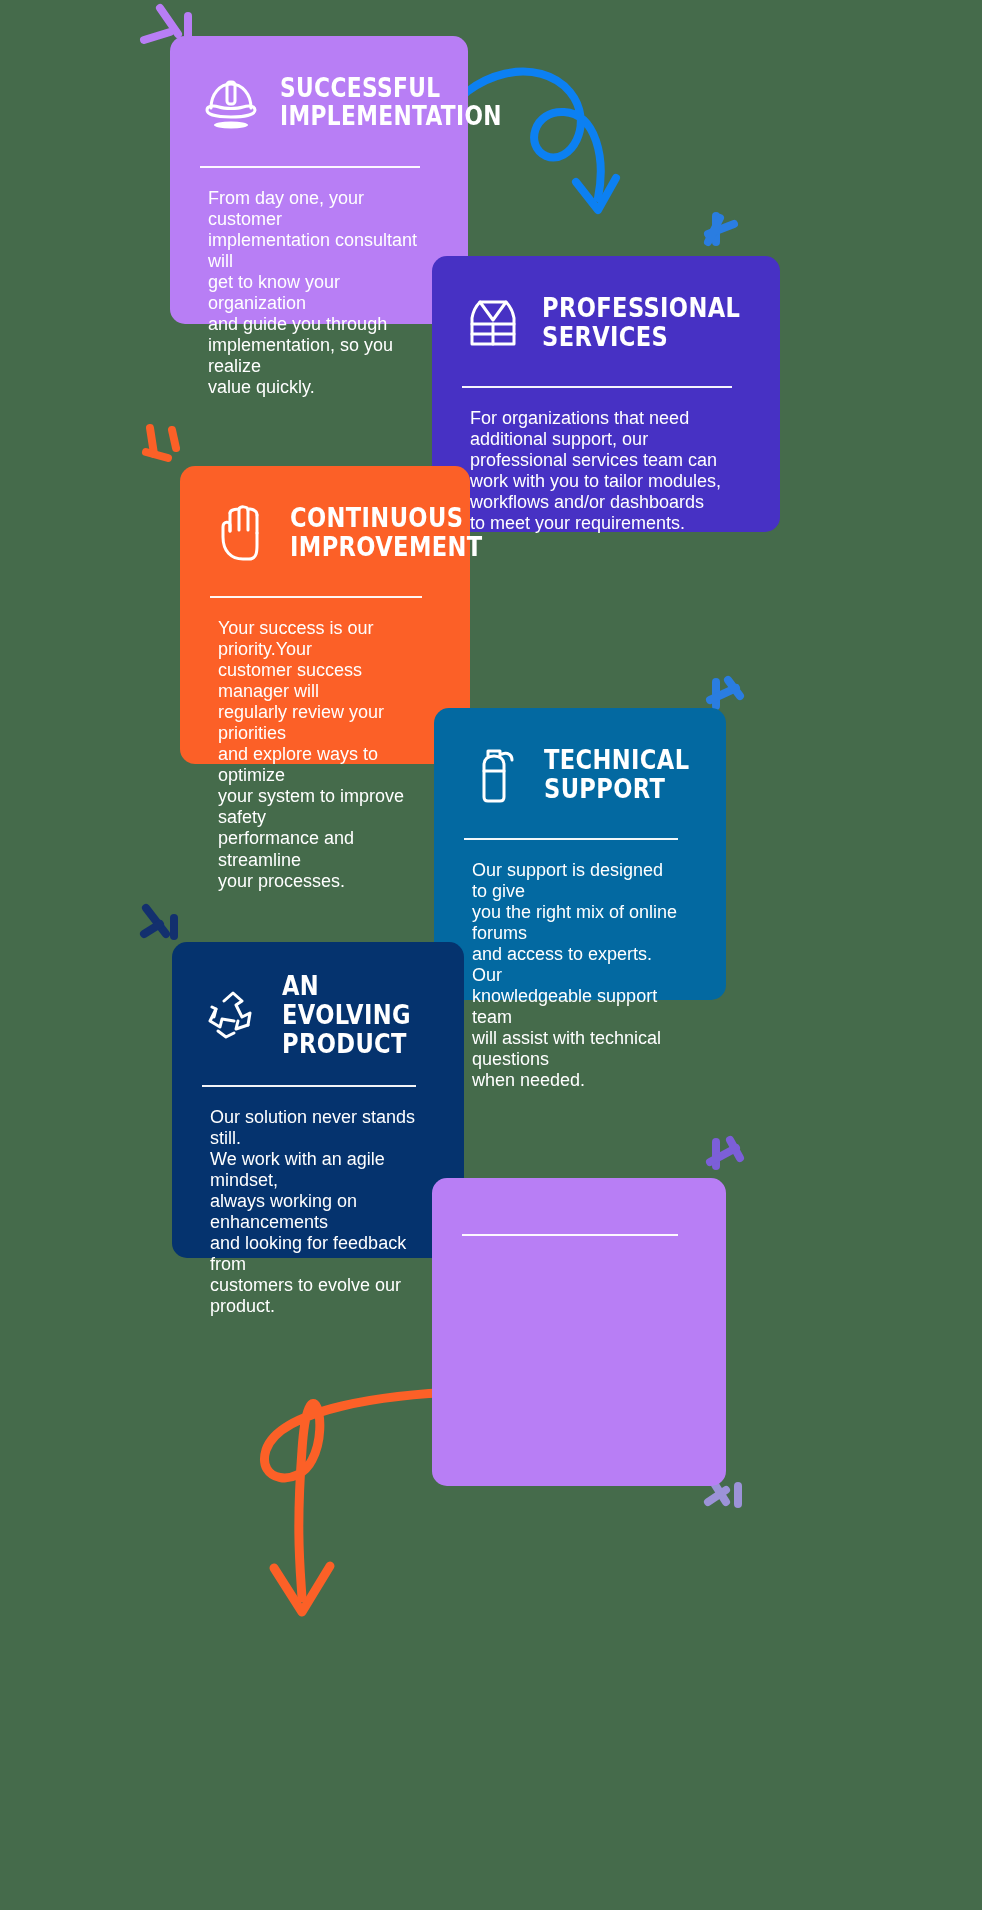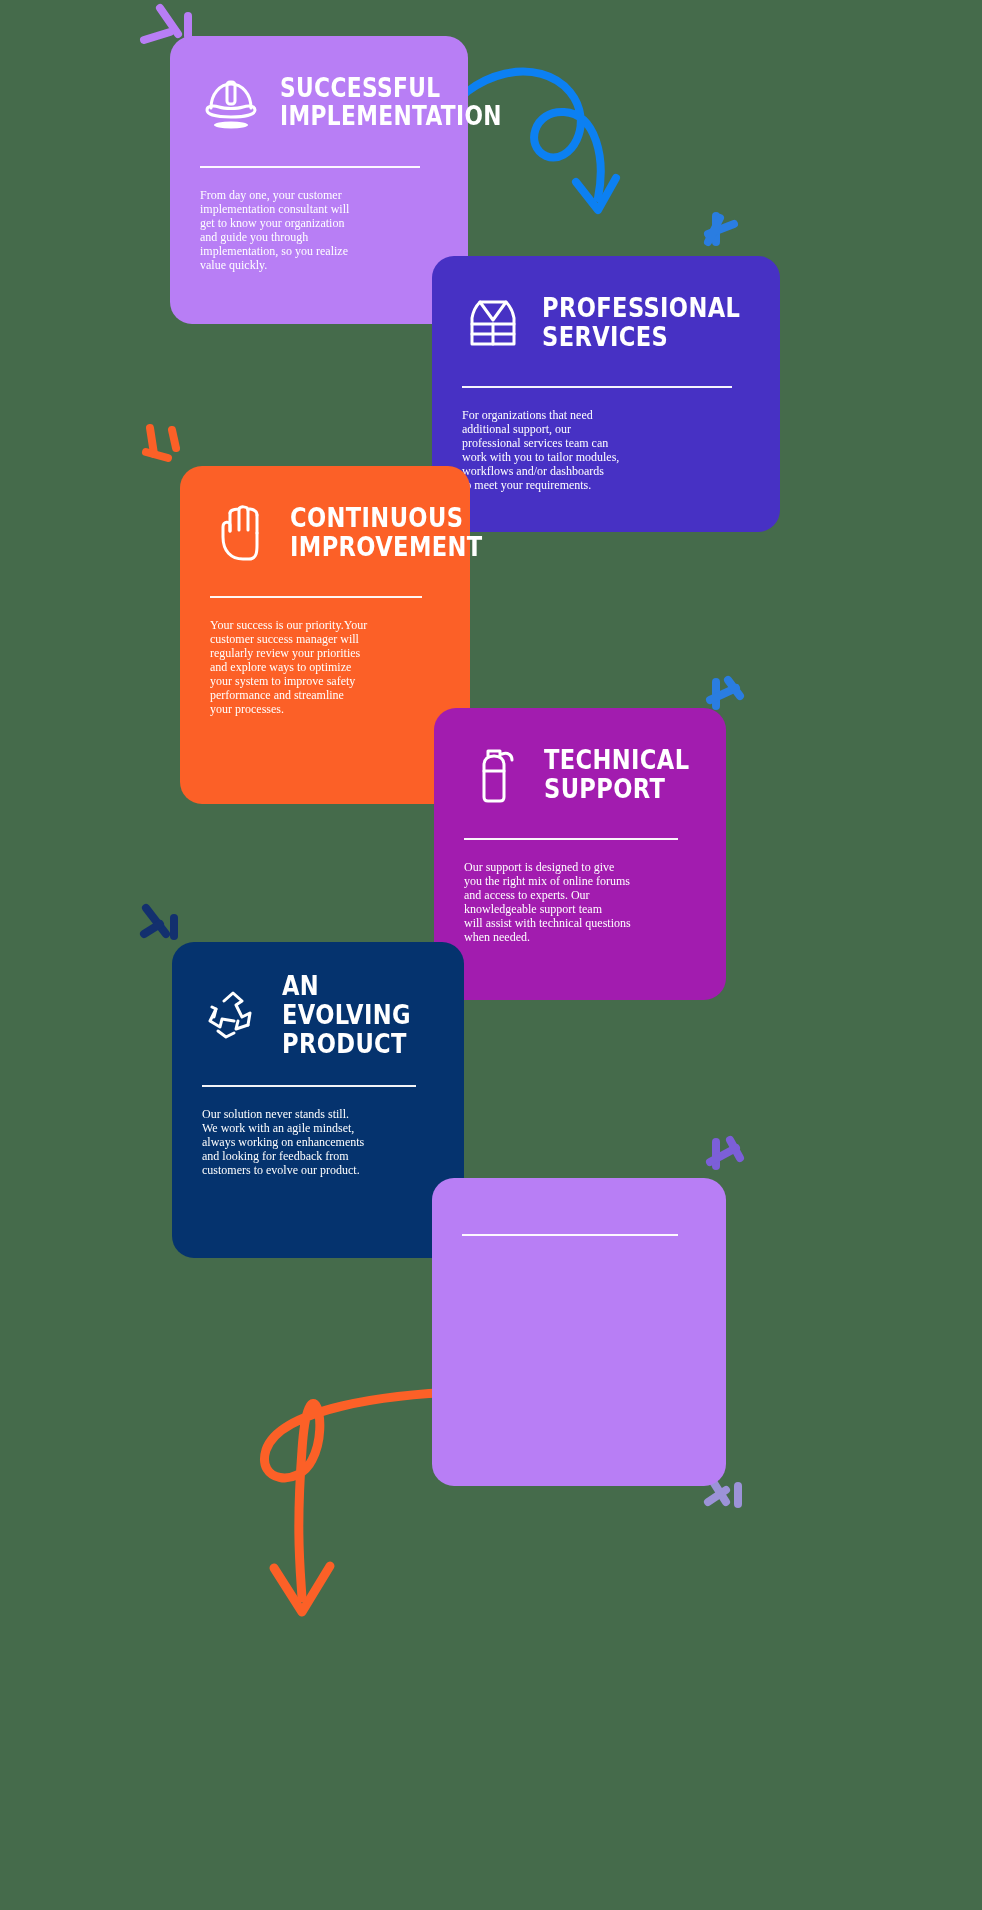--- a/index.html
+++ b/index.html
@@ -12,21 +12,21 @@
   }
   #stage {
     position: relative;
     width: 982px;
     height: 1910px;
     background: #456b4b;
   }
 
   .card {
     position: absolute;
-    border-radius: 22px;
+    border-radius: 15px;
     padding: 30px 48px 30px 30px;
     color: #ffffff;
   }
 
   .card-head {
     display: flex;
     align-items: center;
     gap: 18px;
     min-height: 74px;
   }
@@ -51,47 +51,48 @@
     transform: scaleX(0.93);
     transform-origin: left center;
   }
   .card-rule {
     height: 2px;
     background: #ffffff;
     opacity: 0.95;
     margin: 26px 0 20px 0;
   }
   .card-body {
-    font-family: Liberation Serif, serif;
-    font-size: 12px;
+    font-family: Liberation Sans, sans-serif;
+    font-size: 18px;
     line-height: 1.17;
     color: #ffffff;
     white-space: pre-line;
+    margin-left: 8px;
   }
 
   
   #card-successful-implementation {
     left: 170px; top: 36px; width: 298px; height: 288px;
     background: #b87ef5;
   }
   #card-successful-implementation .card-title { font-size: 26px; }
 
   #card-professional-services {
     left: 432px; top: 256px; width: 348px; height: 276px;
     background: #4731c4;
   }
 
   #card-continuous-improvement {
-    left: 180px; top: 466px; width: 290px; height: 338px;
+    left: 180px; top: 466px; width: 290px; height: 298px;
     background: #fc6027;
   }
 
   #card-technical-support {
     left: 434px; top: 708px; width: 292px; height: 292px;
-    background: #a21caf;
+    background: #0369a1;
   }
 
   #card-an-evolving-product {
     left: 172px; top: 942px; width: 292px; height: 316px;
     background: #05336e;
   }
 
   #card-customer-community {
     left: 432px; top: 1178px; width: 294px; height: 308px;
     background: #b87ef5;

